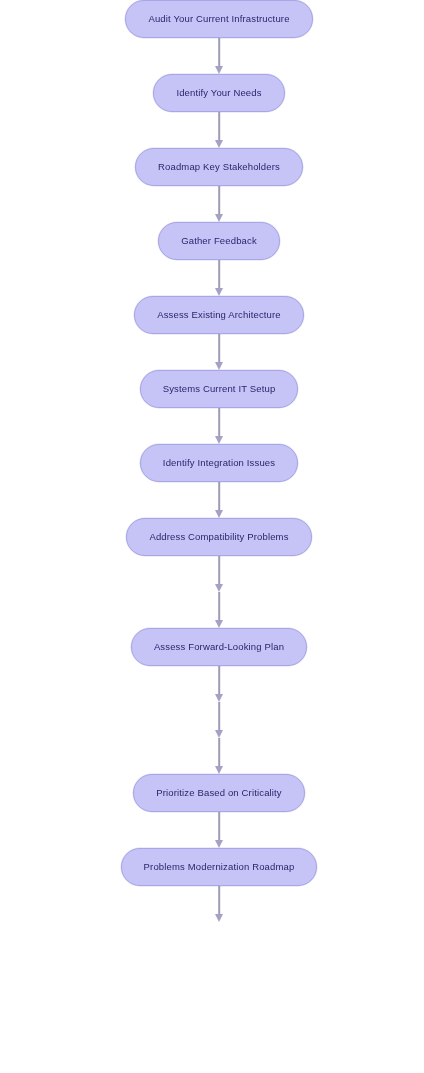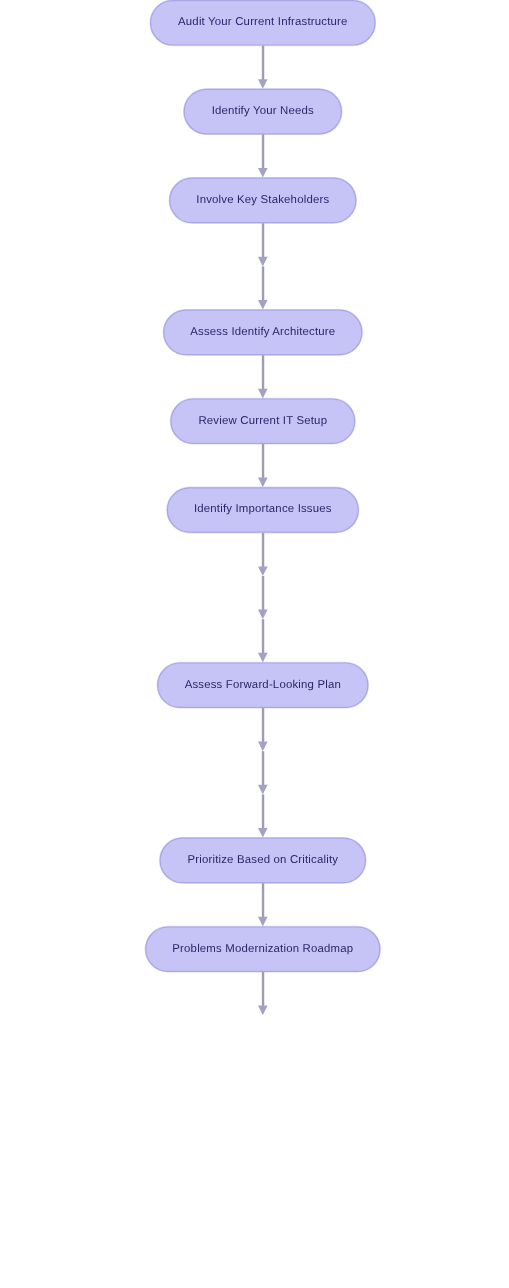--- a/index.html
+++ b/index.html
@@ -100,56 +100,62 @@
 
     <div class="node">
       <span class="node-label">Identify Your Needs</span>
     </div>
     <div class="edge">
       <span class="edge-line"></span>
       <span class="edge-arrowhead"></span>
     </div>
 
     <div class="node">
-      <span class="node-label">Involve Key Stakeholders</span>
-    </div>
-    <div class="edge">
-      <span class="edge-line"></span>
-      <span class="edge-arrowhead"></span>
-    </div>
-
-    <div class="edge">
-      <span class="edge-line"></span>
-      <span class="edge-arrowhead"></span>
-    </div>
-
-    <div class="node">
-      <span class="node-label">Assess Identify Architecture</span>
-    </div>
-    <div class="edge">
-      <span class="edge-line"></span>
-      <span class="edge-arrowhead"></span>
-    </div>
-
-    <div class="node">
-      <span class="node-label">Review Current IT Setup</span>
-    </div>
-    <div class="edge">
-      <span class="edge-line"></span>
-      <span class="edge-arrowhead"></span>
-    </div>
-
-    <div class="node">
-      <span class="node-label">Identify Importance Issues</span>
-    </div>
-    <div class="edge">
-      <span class="edge-line"></span>
-      <span class="edge-arrowhead"></span>
-    </div>
-
+      <span class="node-label">Roadmap Key Stakeholders</span>
+    </div>
+    <div class="edge">
+      <span class="edge-line"></span>
+      <span class="edge-arrowhead"></span>
+    </div>
+
+    <div class="node">
+      <span class="node-label">Gather Feedback</span>
+    </div>
+    <div class="edge">
+      <span class="edge-line"></span>
+      <span class="edge-arrowhead"></span>
+    </div>
+
+    <div class="node">
+      <span class="node-label">Assess Existing Architecture</span>
+    </div>
+    <div class="edge">
+      <span class="edge-line"></span>
+      <span class="edge-arrowhead"></span>
+    </div>
+
+    <div class="node">
+      <span class="node-label">Systems Current IT Setup</span>
+    </div>
+    <div class="edge">
+      <span class="edge-line"></span>
+      <span class="edge-arrowhead"></span>
+    </div>
+
+    <div class="node">
+      <span class="node-label">Identify Integration Issues</span>
+    </div>
+    <div class="edge">
+      <span class="edge-line"></span>
+      <span class="edge-arrowhead"></span>
+    </div>
+
+    <div class="node">
+      <span class="node-label">Address Compatibility Problems</span>
+    </div>
     <div class="edge">
       <span class="edge-line"></span>
       <span class="edge-arrowhead"></span>
     </div>
 
     <div class="edge">
       <span class="edge-line"></span>
       <span class="edge-arrowhead"></span>
     </div>
 

